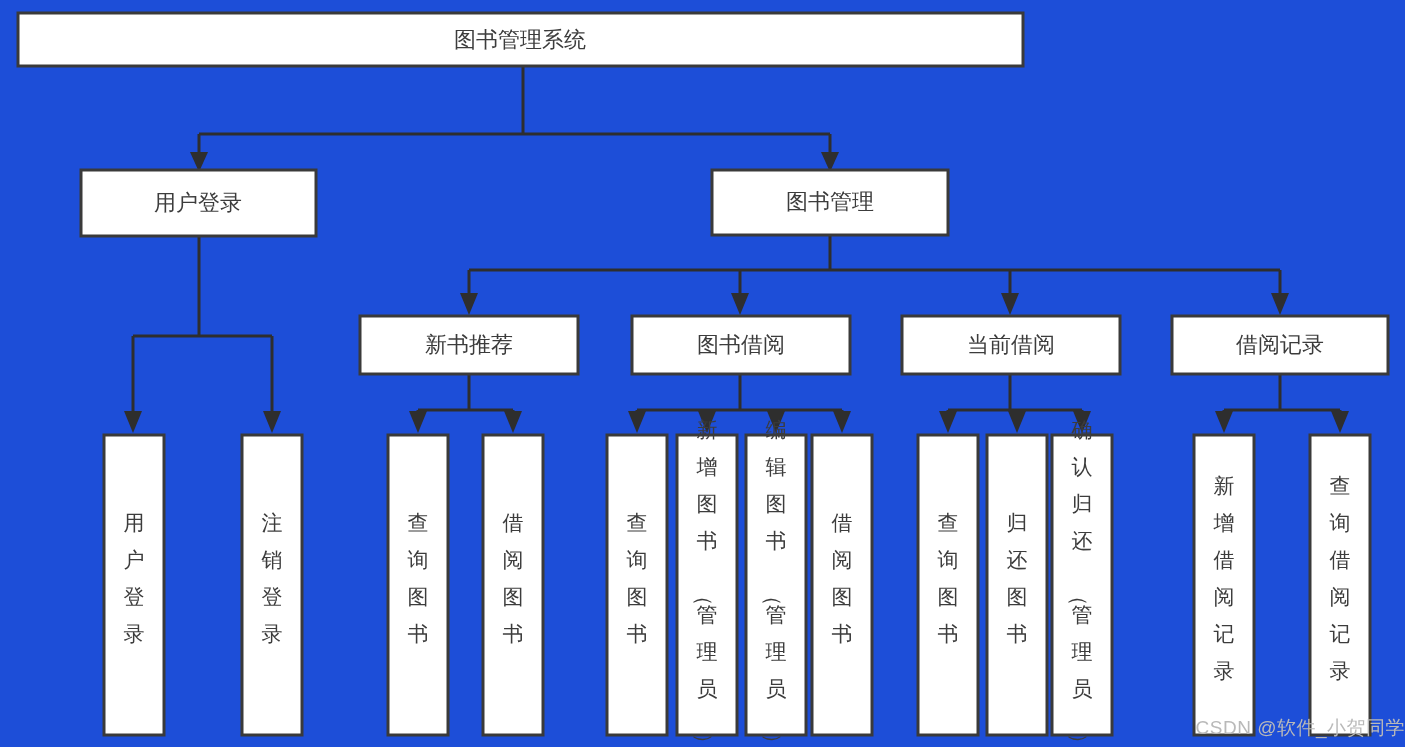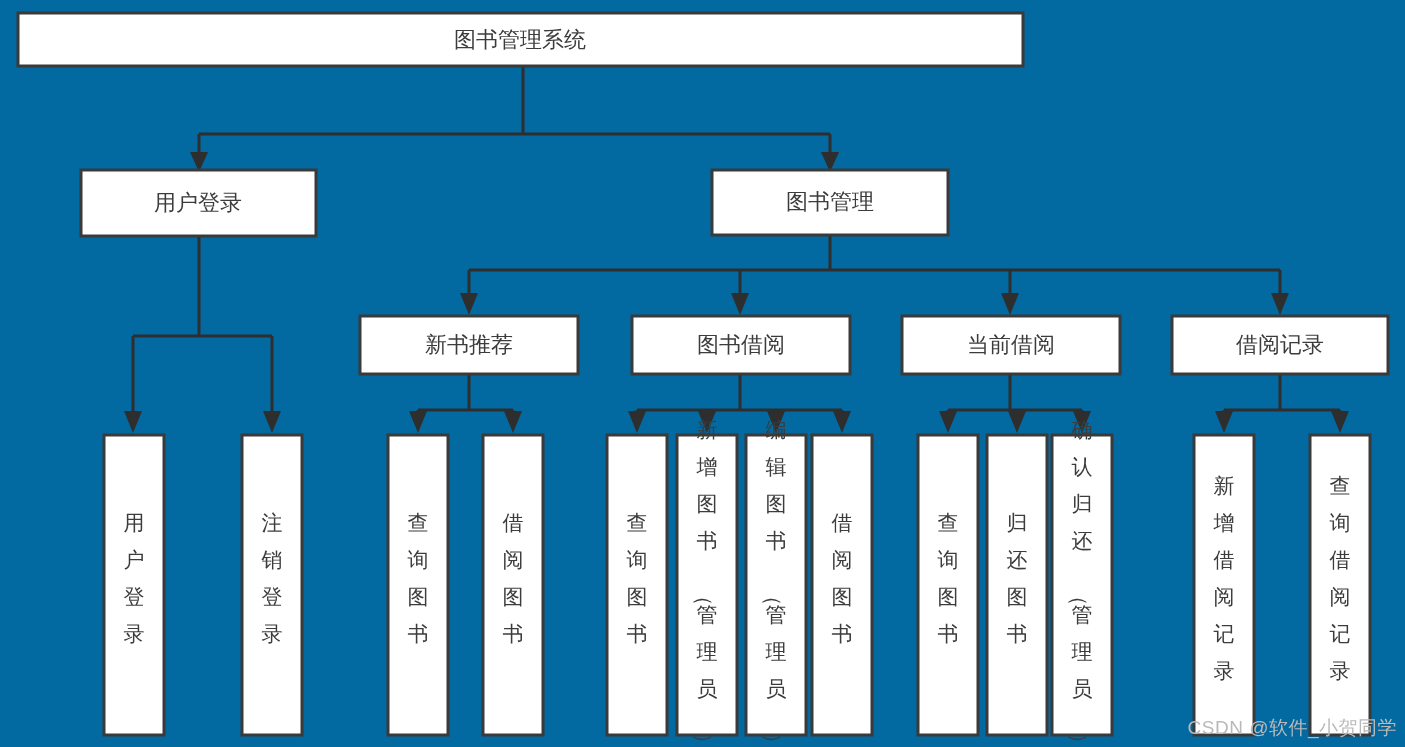--- a/index.html
+++ b/index.html
@@ -11,21 +11,21 @@
     width: 1405px;
     height: 747px;
     font-family: "Liberation Sans", "DejaVu Sans", sans-serif;
     overflow: hidden;
     position: relative;
   }
   #diagram-root {
     position: relative;
     width: 1405px;
     height: 747px;
-    background: #0369a1;
+    background: #1d4ed8;
   }
   svg#tree-svg {
     position: absolute;
     top: 0;
     left: 0;
     width: 1405px;
     height: 747px;
     display: block;
   }
   .node-box {
@@ -51,21 +51,21 @@
     dominant-baseline: middle;
   }
   .node-label-vertical {
     fill: #3c3c3c;
     font-family: "Liberation Sans", "DejaVu Sans", sans-serif;
     font-size: 21px;
     text-anchor: middle;
   }
   .watermark {
     position: absolute;
-    right: 8px;
+    right: 0;
     bottom: 6px;
     font-family: "Liberation Sans", "DejaVu Sans", sans-serif;
     font-size: 19px;
     color: #b9b9b9;
     white-space: nowrap;
     letter-spacing: 0.5px;
     pointer-events: none;
   }
 </style>
 </head>

